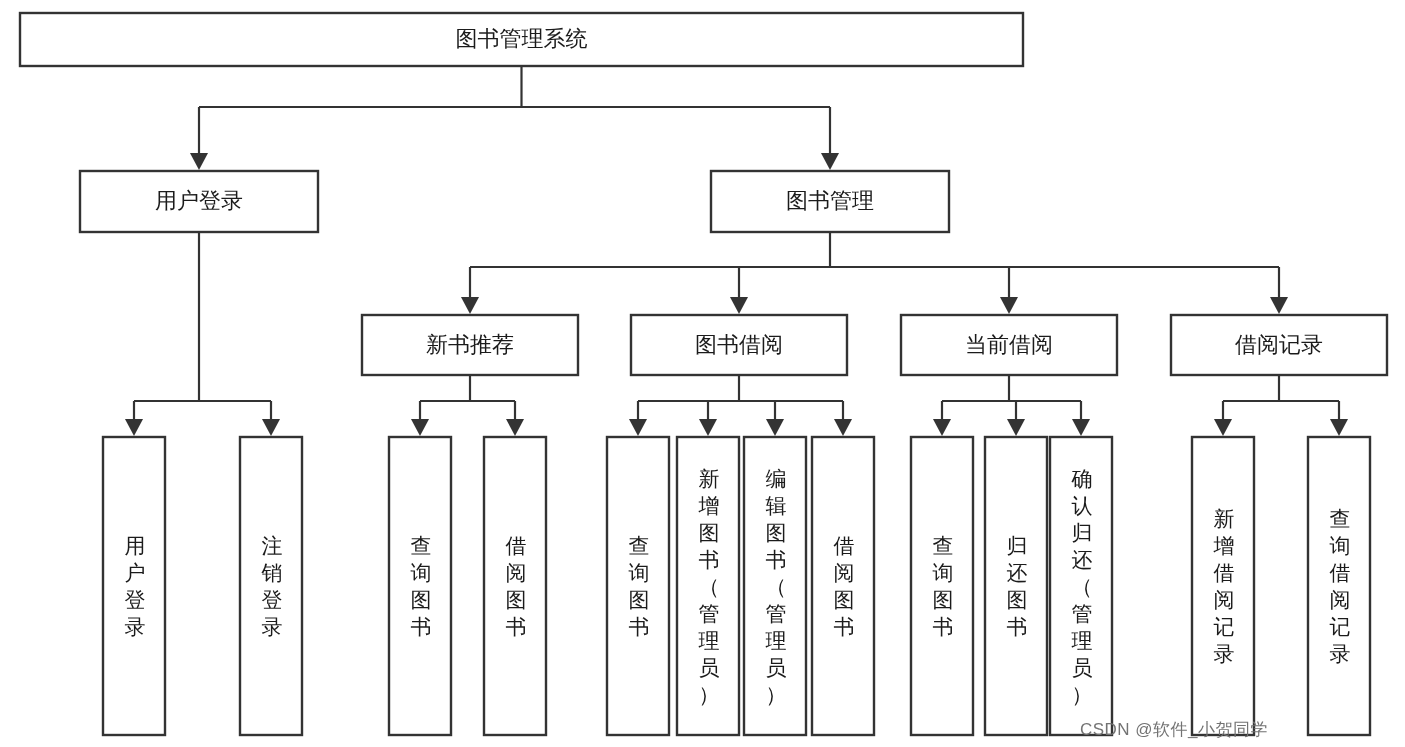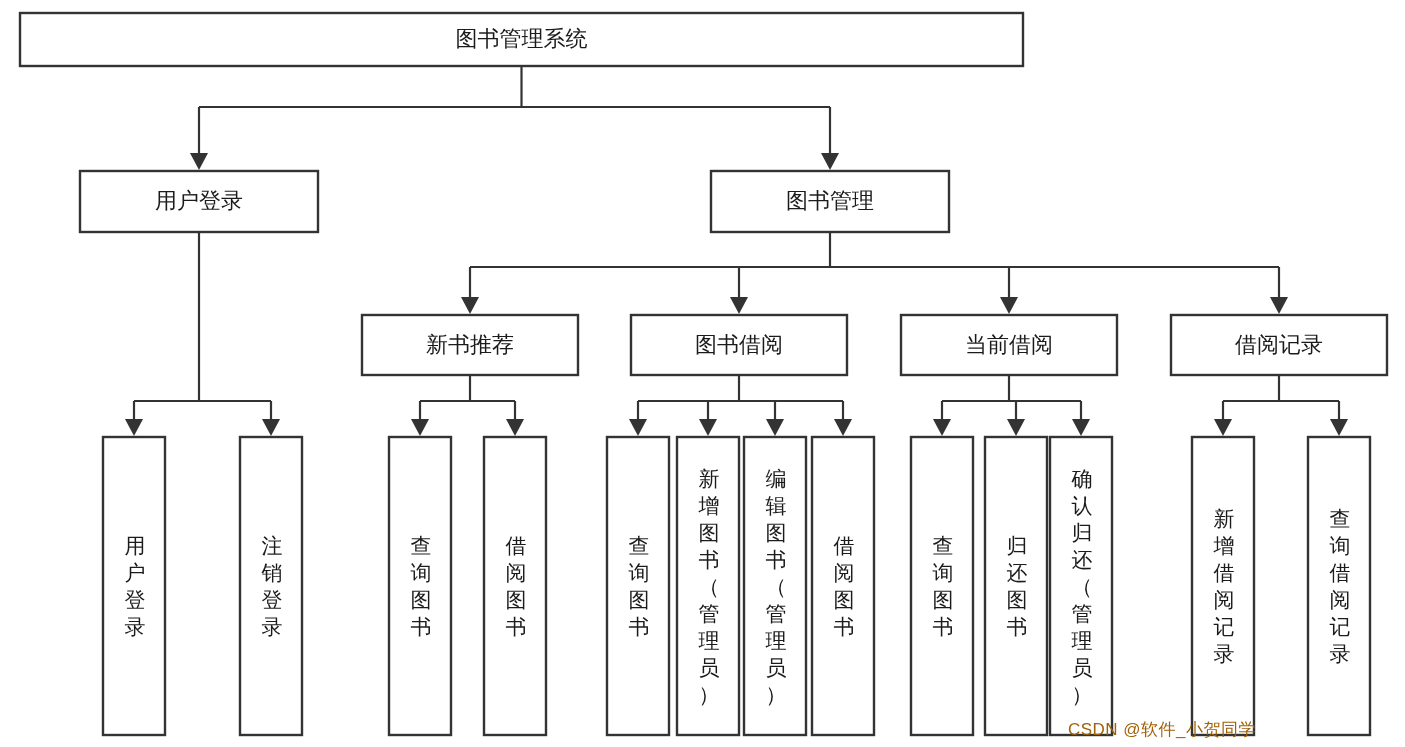--- a/index.html
+++ b/index.html
@@ -11,20 +11,21 @@
     width: 1405px;
     height: 747px;
     font-family: "Liberation Sans", "DejaVu Sans", sans-serif;
     overflow: hidden;
     position: relative;
   }
   #diagram-root {
     position: relative;
     width: 1268px;
     height: 747px;
+    padding-left: 12px;
   }
   svg.diagram-svg {
     position: absolute;
     left: 0;
     top: 0;
     width: 1405px;
     height: 747px;
   }
   .node-box {
     fill: #ffffff;
@@ -52,21 +53,21 @@
     font-size: 21px;
     fill: #1b1b1b;
     text-anchor: middle;
   }
   .watermark {
     position: absolute;
     right: 12px;
     bottom: 6px;
     font-family: "Liberation Sans", "DejaVu Sans", sans-serif;
     font-size: 17px;
-    color: #a16207;
+    color: #737373;
     letter-spacing: 0.5px;
     white-space: nowrap;
     user-select: none;
   }
 </style>
 </head>
 <body>
 
 <div id="diagram-root">
 

